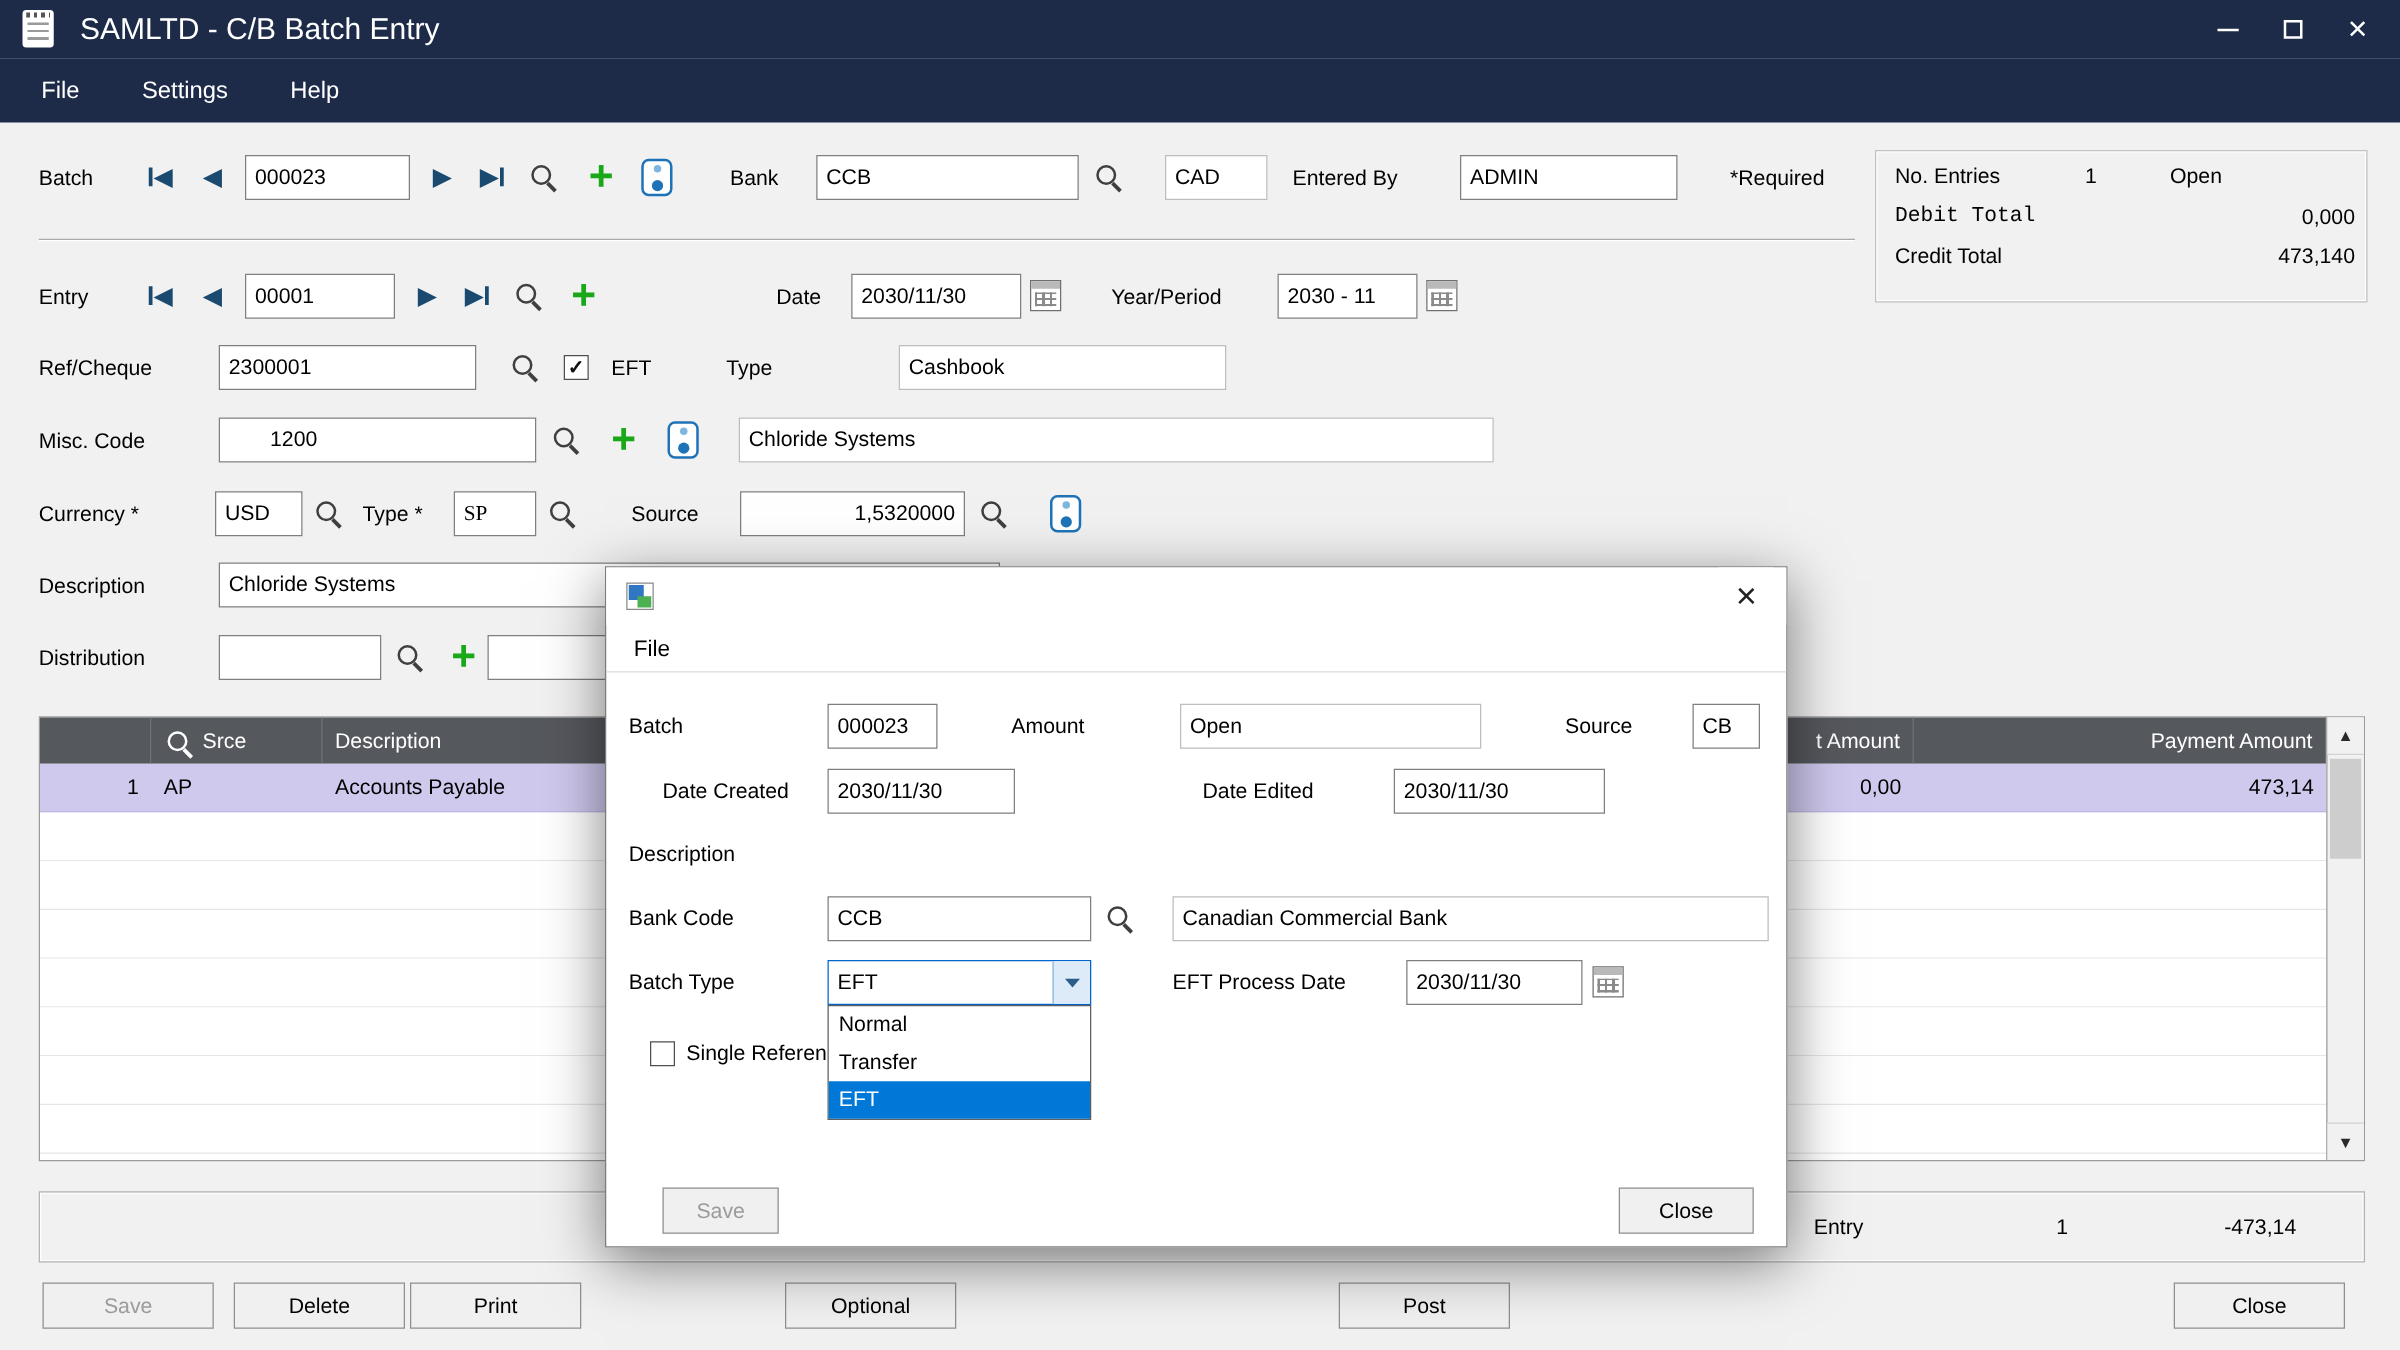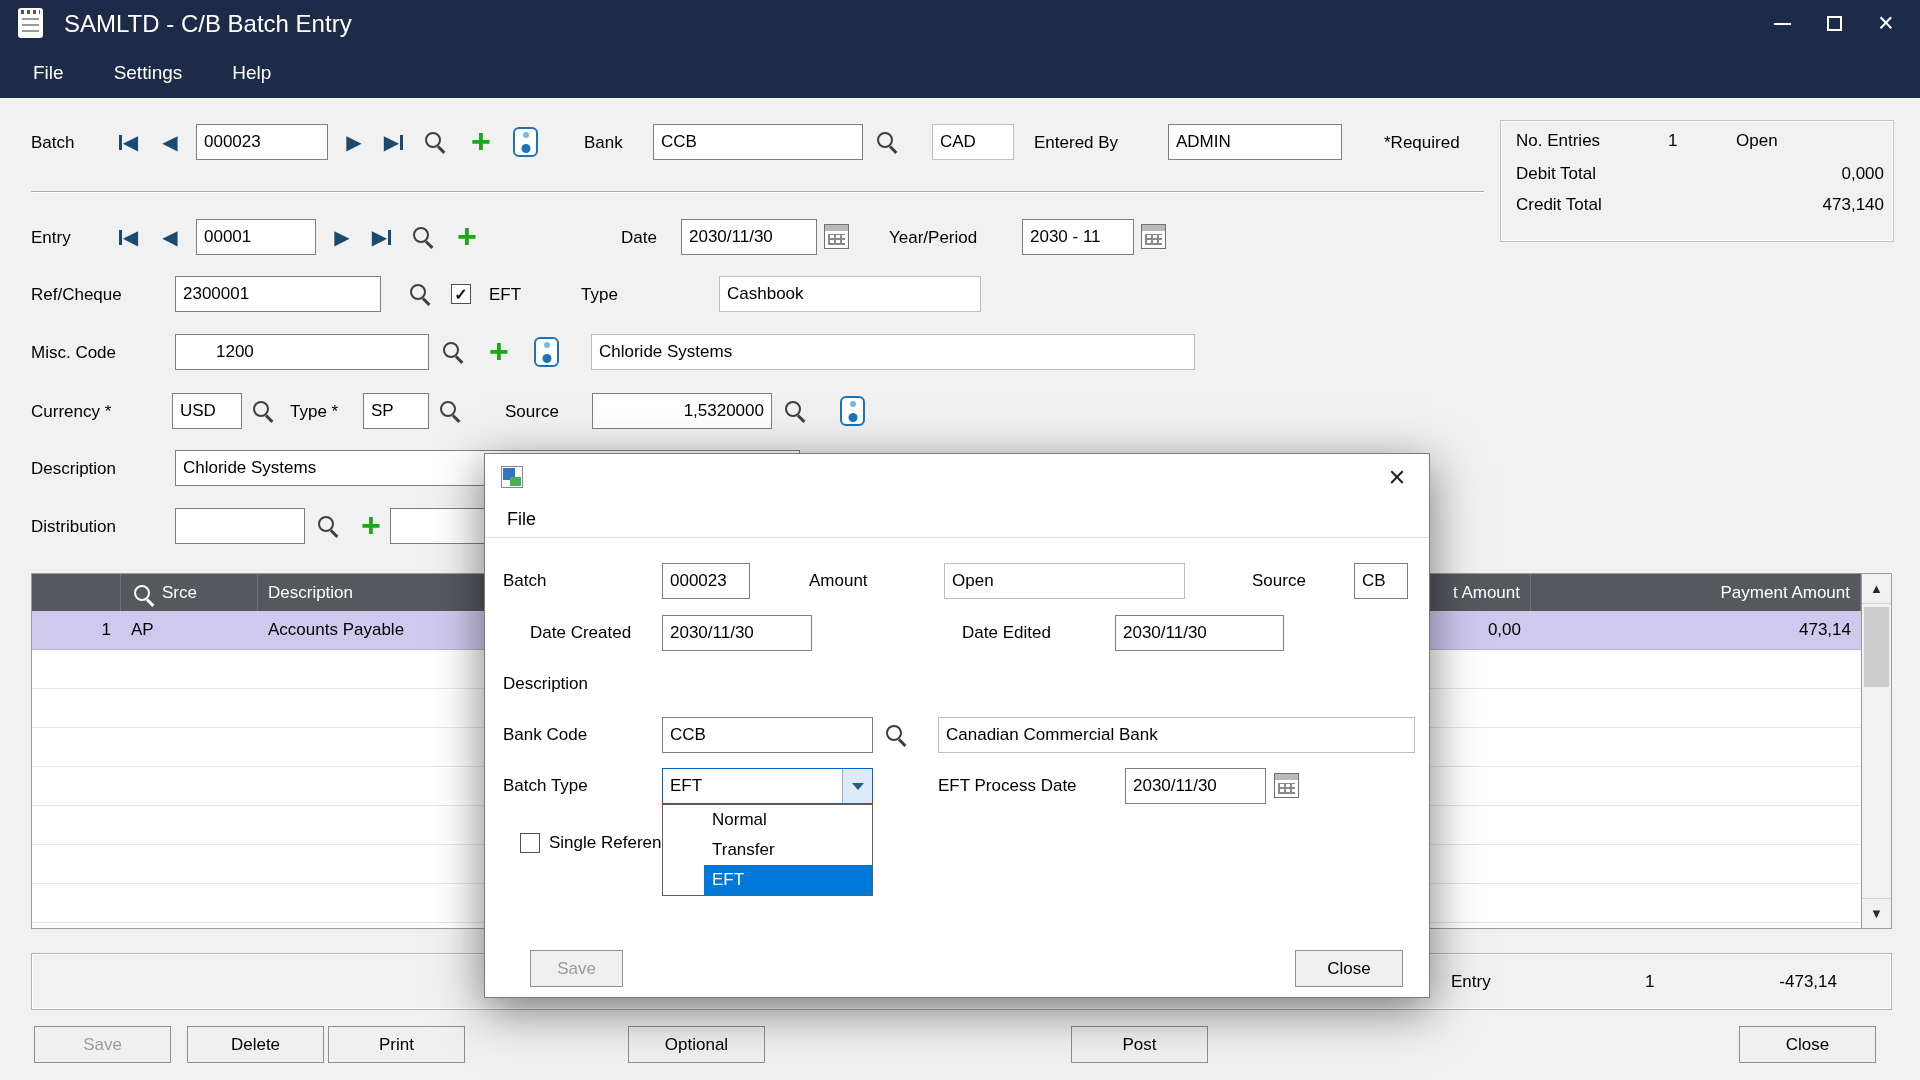--- a/index.html
+++ b/index.html
@@ -73,21 +73,21 @@
   [data-name="separator-line"] { position:absolute; left:31px; top:191px; width:1453px; height:2px;
       border-top:1px solid #a9a9a9; border-bottom:1px solid #fff; }
 
   
   [data-name="totals-panel"] { position:absolute; left:1500px; top:120px; width:394px; height:122px;
       border:1px solid #c2c2c2; box-shadow:inset 0 0 0 1px #fff; background:#f1f1f2; }
   .plbl { position:absolute; font-size:17px; line-height:30px; white-space:nowrap; }
   [data-name="no-entries-label"] { left:1516px; top:126px; }
   [data-name="no-entries-value"] { left:1668px; top:126px; }
   [data-name="batch-status"] { left:1736px; top:126px; }
-  [data-name="debit-label"] { left:1516px; top:159px; }
+  [data-name="debit-label"] { left:1516px; top:159px;font-family:Liberation Mono, monospace; }
   [data-name="debit-value"] { right:36px; top:159px; }
   [data-name="credit-label"] { left:1516px; top:190px; }
   [data-name="credit-value"] { right:36px; top:190px; }
 
   
   [data-name="entry-label"] { left:31px; top:219px; }
   [data-name="entry-first-button"] { left:110px; top:219px; }
   [data-name="entry-prev-button"]  { left:152px; top:219px; }
   [data-name="entry-input"] { left:196px; top:219px; width:120px; }
   [data-name="entry-next-button"]  { left:324px; top:219px; }
@@ -116,21 +116,21 @@
   [data-name="misc-search-icon"] { left:440px; top:338px; }
   [data-name="misc-add-icon"] { left:484px; top:334px; }
   [data-name="misc-drilldown-icon"] { left:534px; top:337px; }
   [data-name="misc-name-input"] { left:591px; top:334px; width:604px; }
 
   
   [data-name="currency-label"] { left:31px; top:393px; }
   [data-name="currency-input"] { left:172px; top:393px; width:70px; }
   [data-name="currency-search-icon"] { left:250px; top:397px; }
   [data-name="rate-type-label"] { left:290px; top:393px; }
-  [data-name="rate-type-input"] { left:363px; top:393px; width:66px; }
+  [data-name="rate-type-input"] { left:363px; top:393px; width:66px;font-family:Liberation Serif, serif; }
   [data-name="rate-type-search-icon"] { left:437px; top:397px; }
   [data-name="source-label"] { left:505px; top:393px; }
   [data-name="source-input"] { left:592px; top:393px; width:180px; }
   [data-name="source-search-icon"] { left:782px; top:397px; }
   [data-name="source-drilldown-icon"] { left:840px; top:396px; }
 
   
   [data-name="description-label"] { left:31px; top:450px; }
   [data-name="description-input"] { left:175px; top:450px; width:625px; }
   [data-name="distribution-label"] { left:31px; top:508px; }
@@ -206,21 +206,21 @@
   .cval { flex:1; font-size:17px; line-height:34px; padding-left:7px; }
   .cbtn { width:30px; background:#dcebf7; border-left:1px solid #86b7e0; display:flex; align-items:center; justify-content:center; }
   .chev { width:0; height:0; border-left:6px solid transparent; border-right:6px solid transparent; border-top:7px solid #2c5d8a; }
   [data-name="dlg-eft-date-label"] { left:453px; top:314px; }
   [data-name="dlg-eft-date-input"] { left:640px; top:314px; width:141px; }
   [data-name="dlg-eft-calendar-icon"] { left:789px; top:319px; }
   [data-name="single-ref-checkbox"] { left:35px; top:379px; }
   [data-name="single-ref-label"] { left:64px; top:370px; line-height:37px; }
   [data-name="batch-type-dropdown"] { position:absolute; left:177px; top:350px; width:211px; background:#fff;
       border:1px solid #5f5f5f; z-index:5; }
-  .ddi { height:30px; line-height:30px; font-size:17px; padding-left:8px;margin-left:41px; }
+  .ddi { height:30px; line-height:30px; font-size:17px; padding-left:8px; }
   .ddi.sel { background:#0078d7; color:#fff; }
   [data-name="dlg-save-button"] { left:45px; top:496px; width:93px; }
   [data-name="dlg-close-button"] { left:810px; top:496px; width:108px; }
 </style>
 </head>
 <body>
 
 <div class="app" data-name="app-window">
 
   <div class="titlebar" data-name="titlebar">

